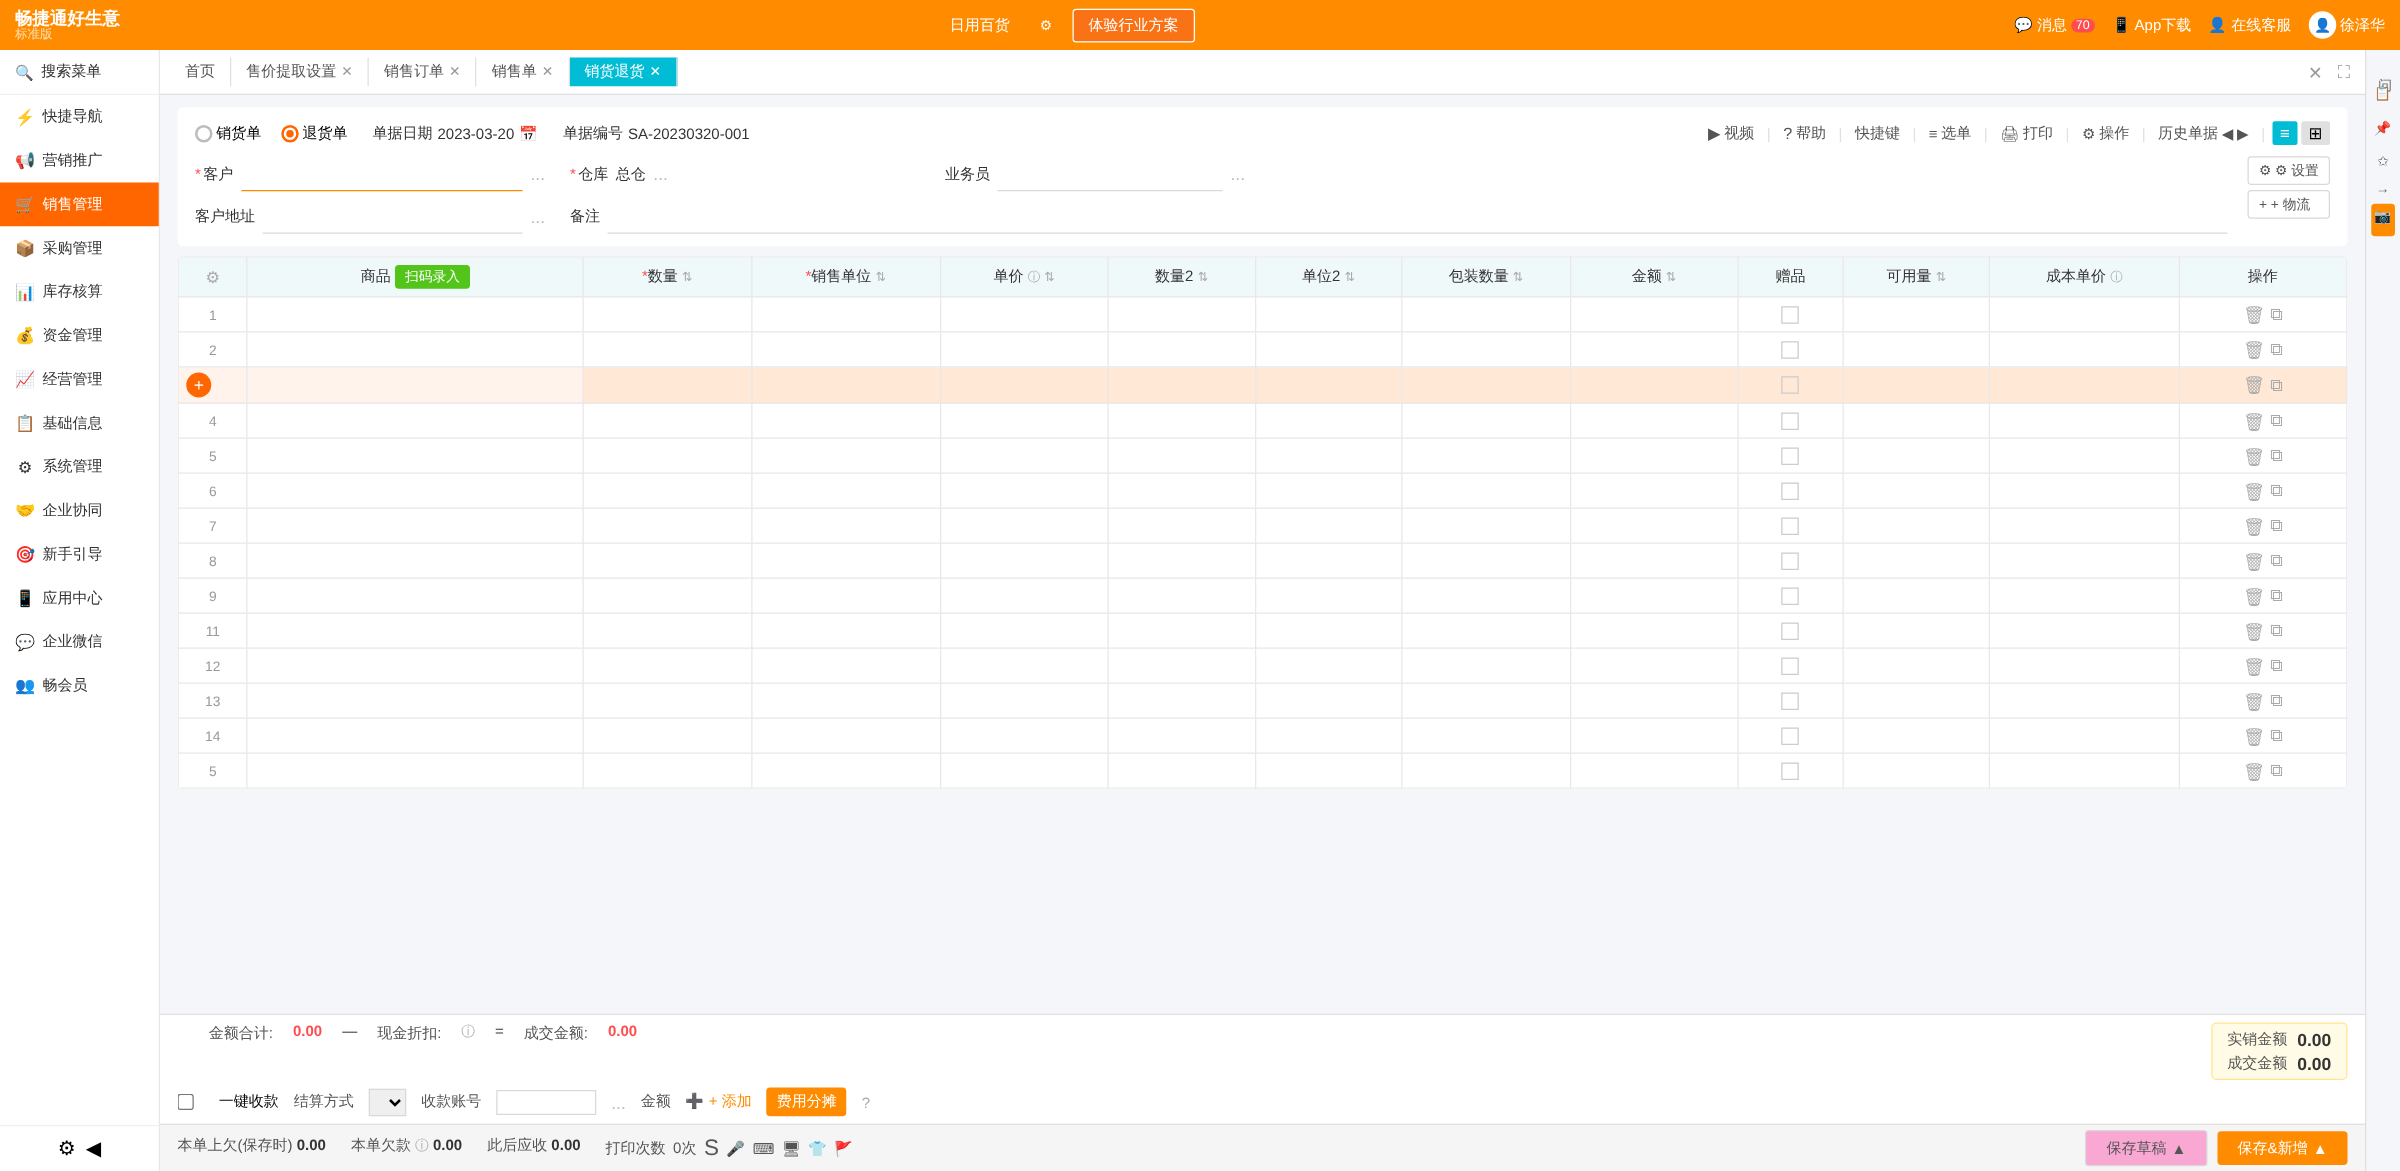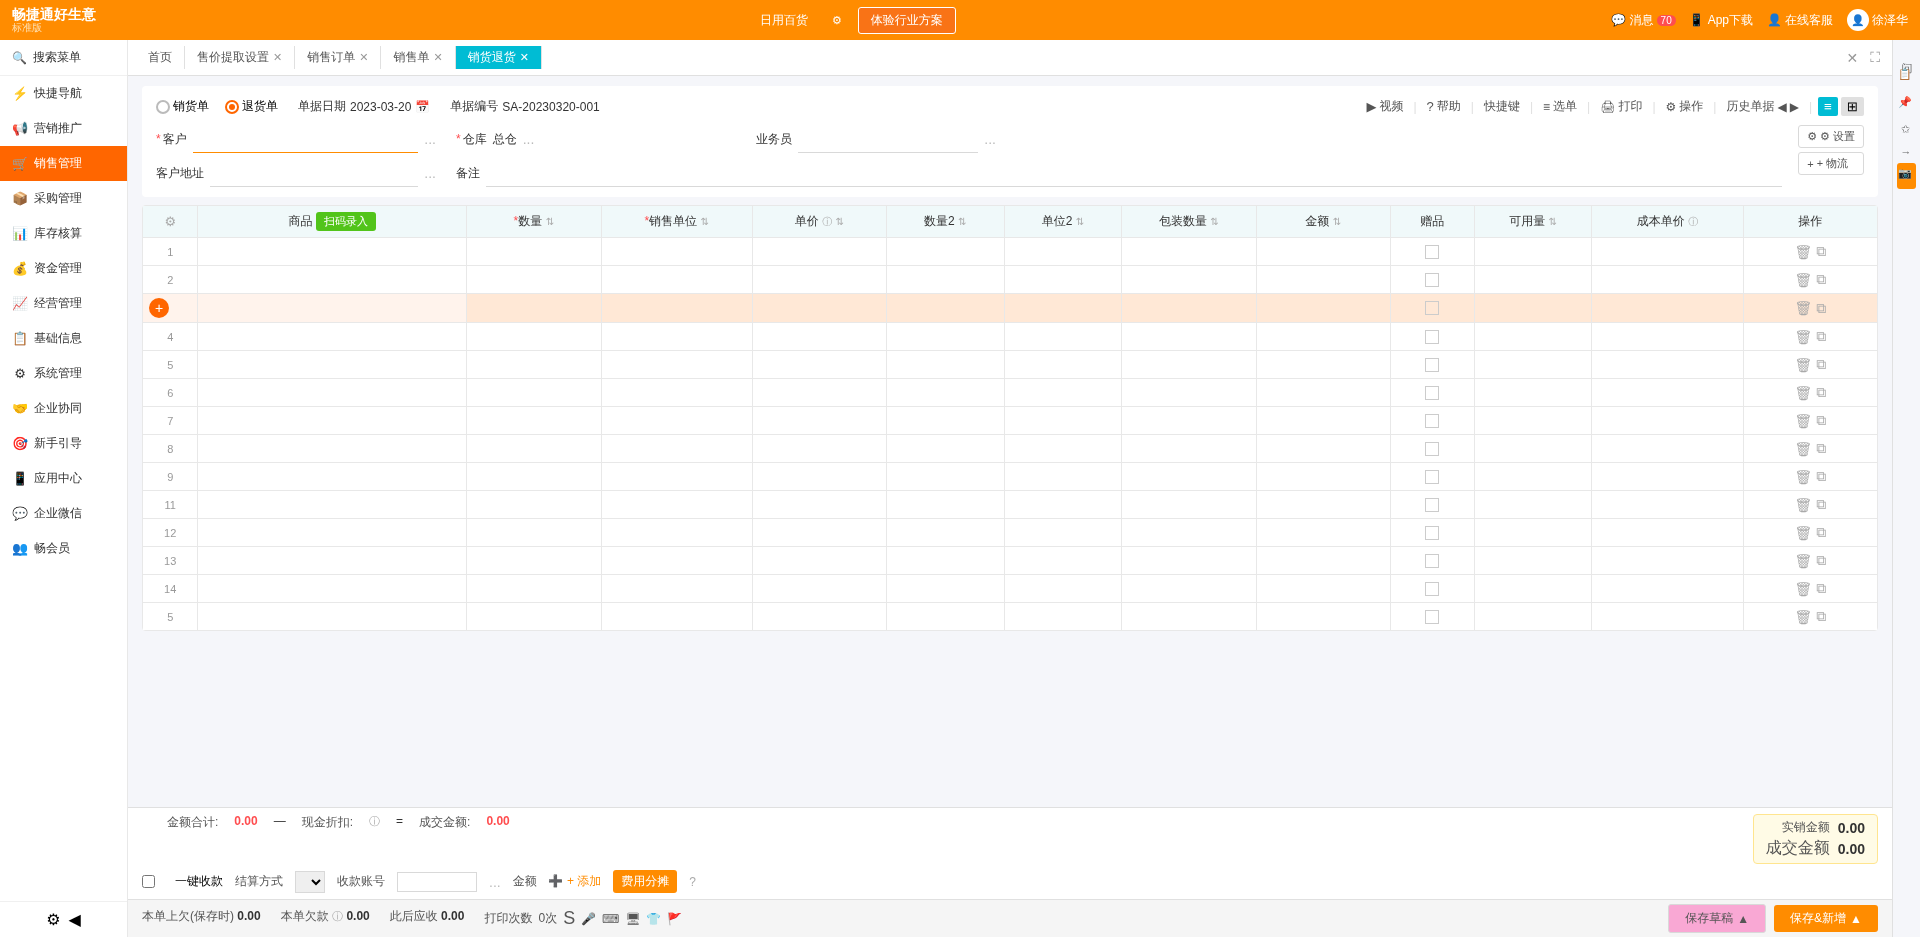--- a/index.html
+++ b/index.html
@@ -774,21 +774,21 @@
           <span class="footer-label">成交金额:</span>
           <span class="footer-amount">0.00</span>
 
           <div style="margin-left:auto;background:#fffbe6;border:1px solid #ffe58f;border-radius:4px;padding:4px 12px;display:flex;gap:20px;align-items:center;">
             <div style="display:flex;flex-direction:column;align-items:flex-end;gap:2px;">
               <div style="display:flex;gap:8px;align-items:center;">
                 <span style="color:#555;font-size:12px;">实销金额</span>
                 <span style="color:#333;font-weight:bold;font-size:14px;">0.00</span>
               </div>
               <div style="display:flex;gap:8px;align-items:center;">
-                <span style="color:#555;font-size:16px;">成交金额</span>
+                <span style="color:#555;font-size:12px;">成交金额</span>
                 <span style="color:#333;font-weight:bold;font-size:14px;">0.00</span>
               </div>
             </div>
           </div>
         </div>
         <div class="footer-row2">
           <label style="display:flex;align-items:center;gap:20px;cursor:pointer;">
             <input type="checkbox" style="">
             <span>一键收款</span>
           </label>

